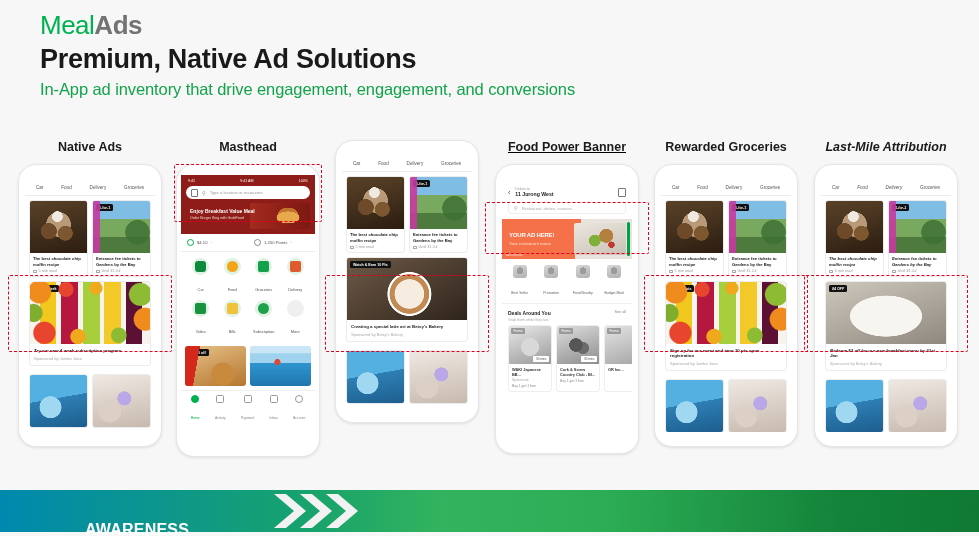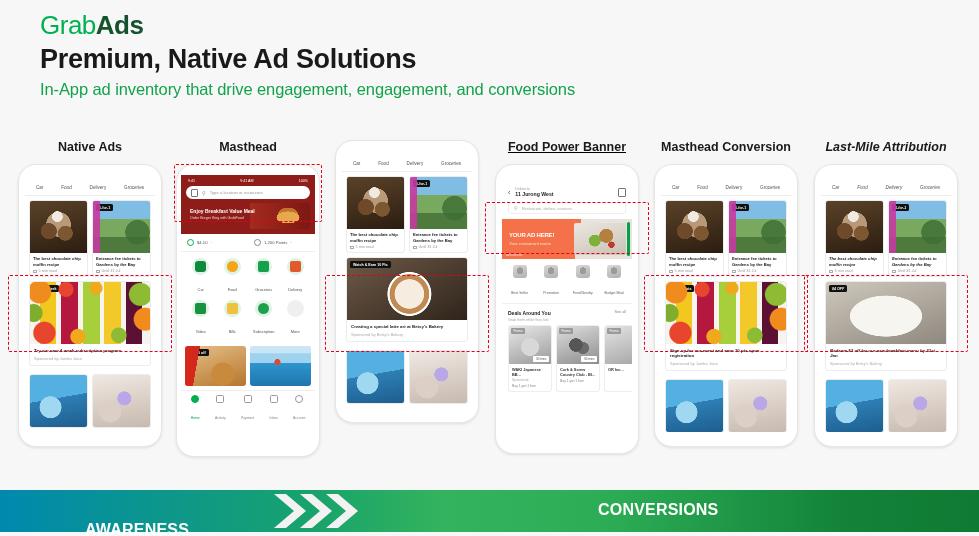--- a/index.html
+++ b/index.html
@@ -5,21 +5,21 @@
   * { box-sizing: border-box; margin:0; padding:0; }
   html,body { width:979px; height:536px; overflow:hidden; }
   body {
     font-family: "Liberation Sans", sans-serif;
     background:#f7f7f7;
     position:relative;
   }
   
   .logo { position:absolute; left:40px; top:10px; font-size:26px; font-weight:bold; letter-spacing:-0.5px; }
   .logo .g1 { color:#00b14f; font-weight:400; }
-  .logo .g2 { color:#14532d; font-weight:bold; }
+  .logo .g2 { color:#737373; font-weight:bold; }
   .title { position:absolute; left:40px; top:44px; font-size:27px; font-weight:bold; color:#1a1a1a; letter-spacing:-0.3px;}
   .subtitle { position:absolute; left:40px; top:80px; font-size:16.5px; color:#13a34a; letter-spacing:-0.1px;}
 
   
   .cols { position:absolute; top:140px; left:0; width:979px; height:330px; }
   .col { position:absolute; top:0; width:160px; }
   .col-head { text-align:center; font-size:12.5px; font-weight:bold; color:#1a1a1a; margin-bottom:10px; white-space:nowrap;}
 
   
   .phone {
@@ -196,21 +196,21 @@
   .bar .lbl { position:absolute; top:11px; color:#fff; font-size:16px; font-weight:bold; letter-spacing:0.2px;}
   .bar .aw { left:85px;margin-top:20px; }
   .bar .cv { left:598px; }
   .chevs { position:absolute; left:272px; top:0; height:42px; width:100px; }
   .chevs svg { display:block; }
 </style>
 </head>
 <body>
 
 <div class="logo">
-  <span class="g1">Grab</span><span class="g2">Ads</span>
+  <span class="g1">Meal</span><span class="g2">Ads</span>
 </div>
 <div class="title">Premium, Native Ad Solutions</div>
 <div class="subtitle">In-App ad inventory that drive engagement, engagement, and conversions</div>
 
 <div class="cols">
 
   <div class="col" style="left:10px;">
     <div class="col-head">Native Ads</div>
     <div class="phone">
       <div class="screen">
@@ -464,21 +464,21 @@
               <div class="t">OR Inc...</div>
             </div>
           </div>
         </div>
       </div>
     </div>
     <div class="dashed" style="left:-2px; top:62px; width:164px; height:52px;"></div>
   </div>
 
   <div class="col" style="left:646px;">
-    <div class="col-head">Masthead Conversion</div>
+    <div class="col-head">Rewarded Groceries</div>
     <div class="phone">
       <div class="screen">
         <div class="tabs">
           <span>Car</span>
           <span>Food</span>
           <span>Delivery</span>
           <span>Groceries</span>
         </div>
         <div class="feedrow">
           <div class="fcard">
@@ -586,14 +586,13 @@
 
 <div class="bar">
   <div class="lbl aw">AWARENESS</div>
   <div class="chevs">
     <svg width="100" height="42" viewBox="0 0 100 42">
       <path d="M2 4 L22 21 L2 38 L14 38 L34 21 L14 4 Z" fill="#f2f2f2"></path>
       <path d="M28 4 L48 21 L28 38 L40 38 L60 21 L40 4 Z" fill="#f2f2f2"></path>
       <path d="M54 4 L74 21 L54 38 L66 38 L86 21 L66 4 Z" fill="#f2f2f2"></path>
     </svg>
   </div>
-  <div class="lbl cv">CONVERSIONS</div>
 </div>
 
 </body></html>

